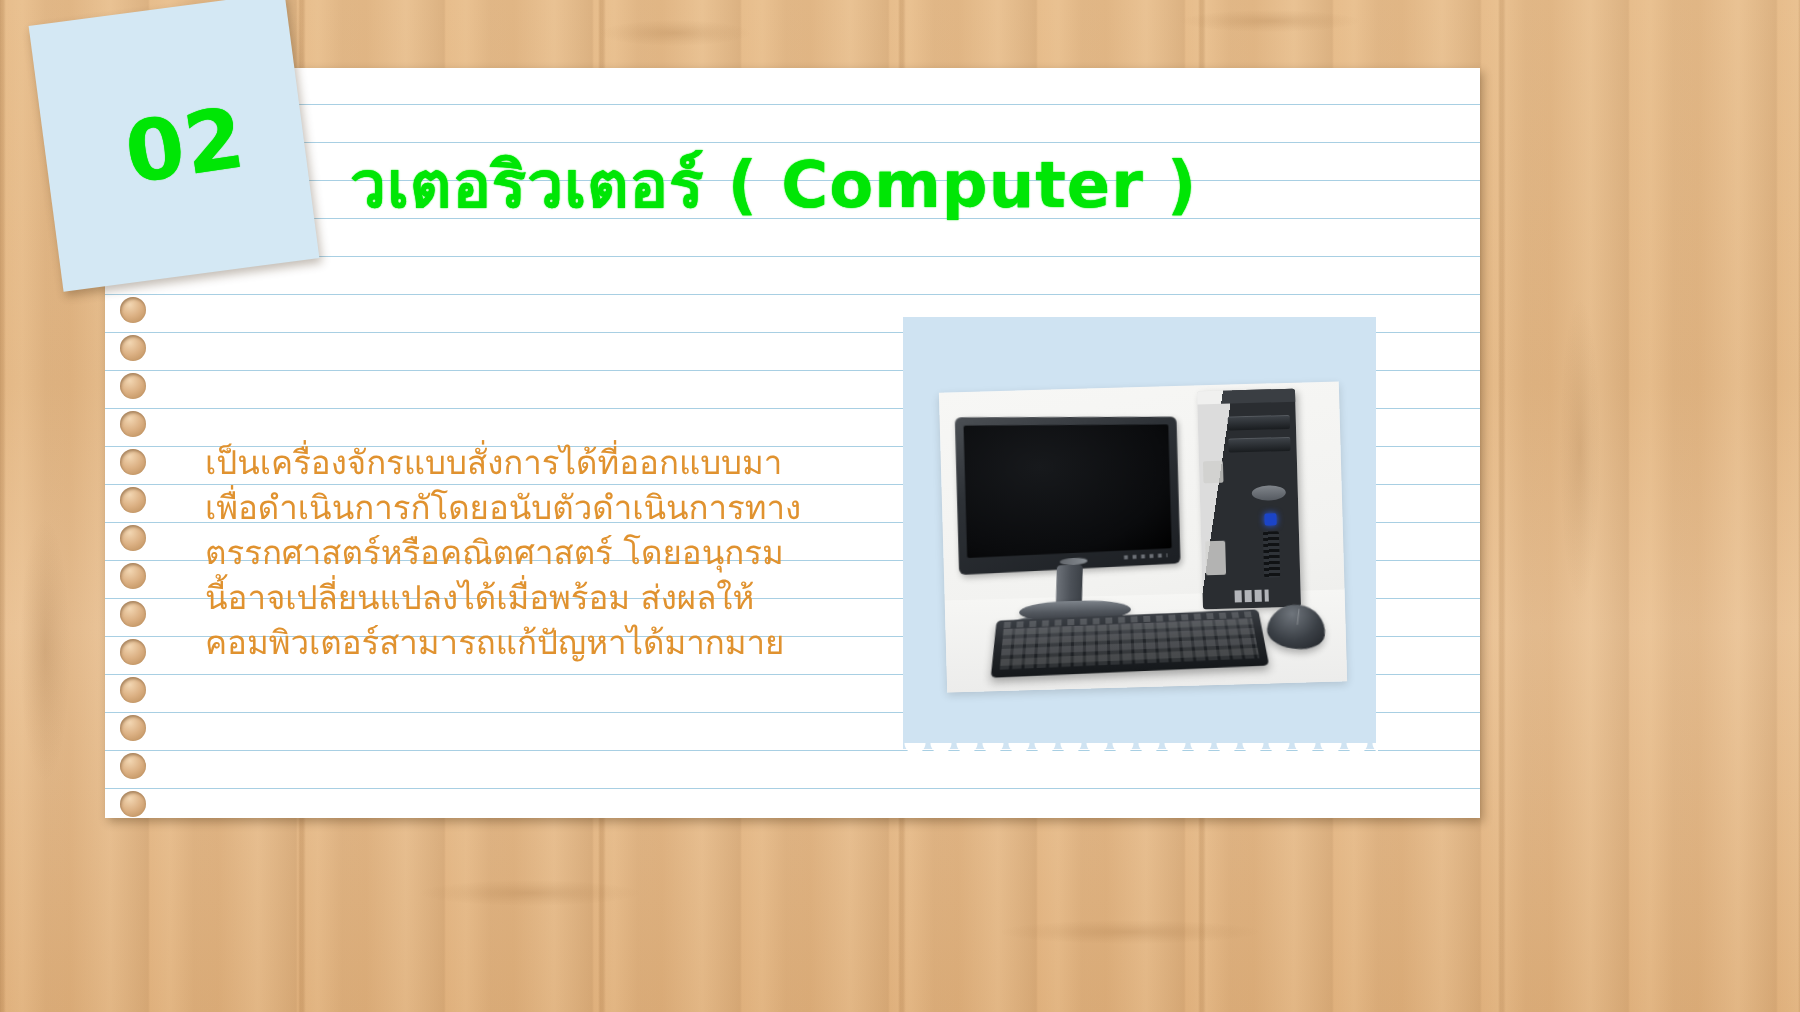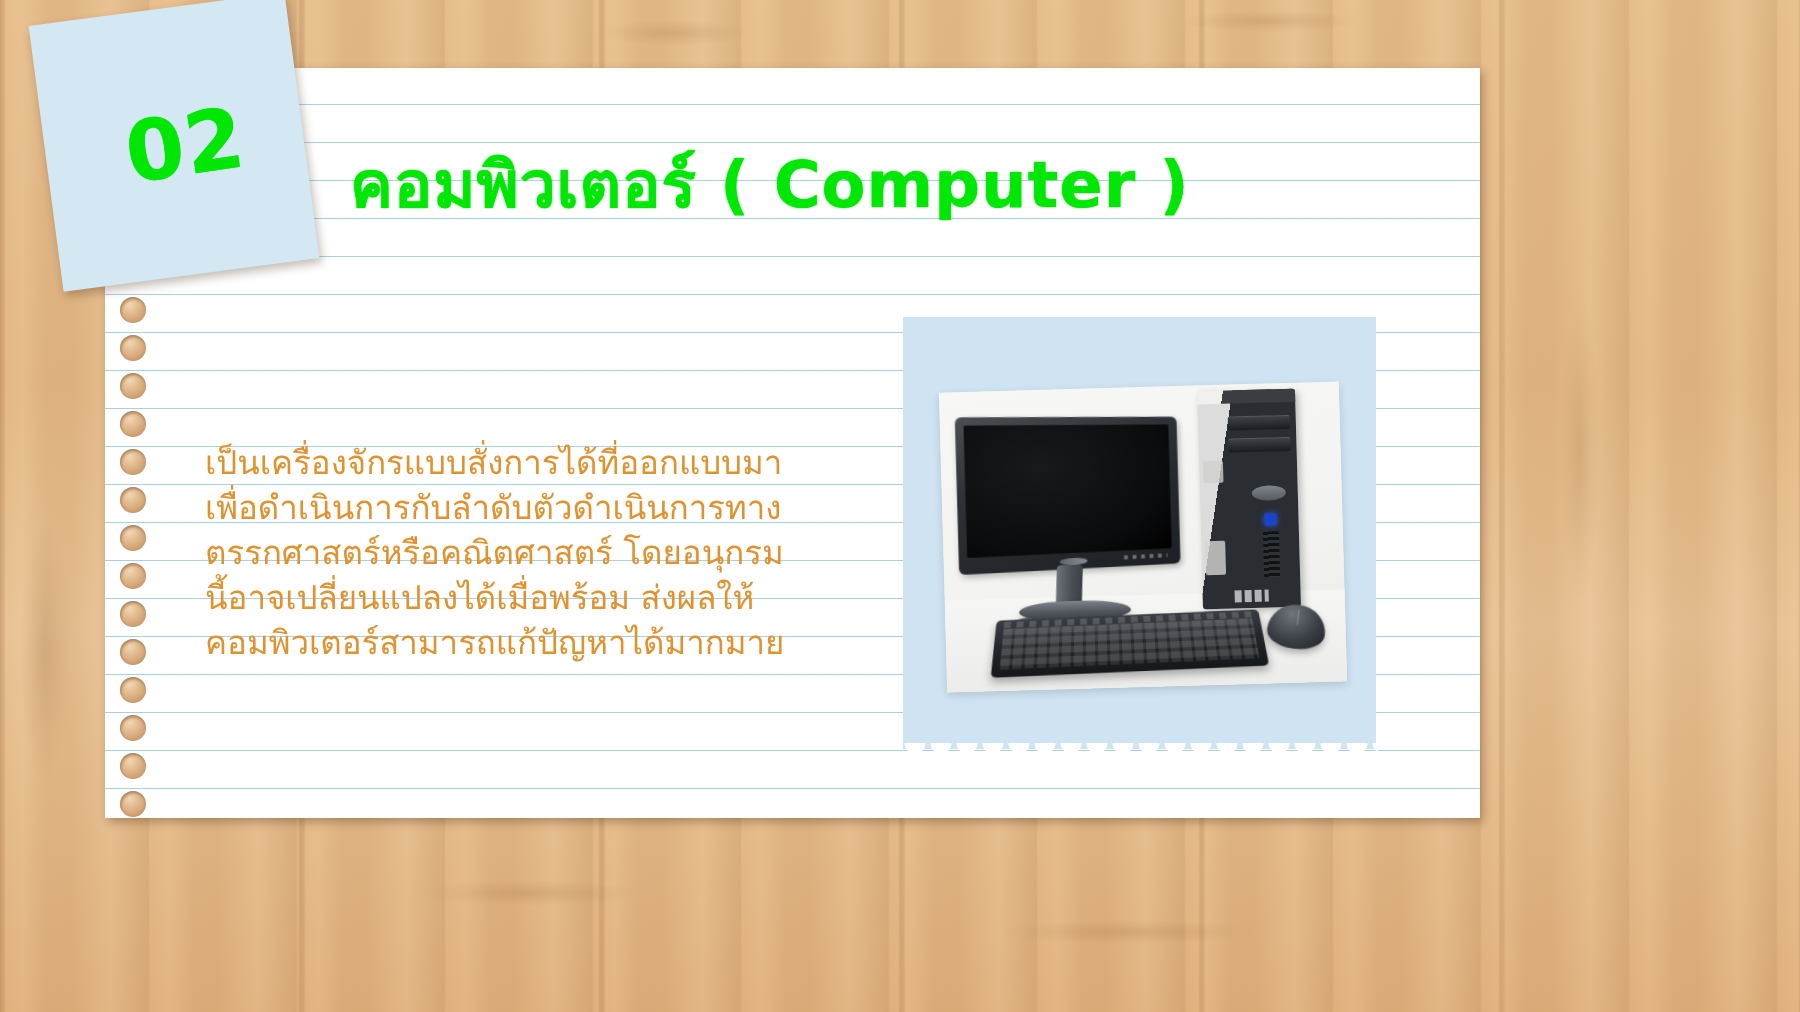--- a/index.html
+++ b/index.html
@@ -242,24 +242,24 @@
     <div class="hole" style="left: 120px; top: 677px;"></div>
     <div class="hole" style="left: 120px; top: 715px;"></div>
     <div class="hole" style="left: 120px; top: 753px;"></div>
     <div class="hole" style="left: 120px; top: 791px;"></div>
   </div>
 
 <div id="sticky">
   <div id="sticky-num">02</div>
 </div>
 
-<div id="title">คอมพิวเตอร์ ( Computer )</div>
+<div id="title">วเตอริวเตอร์ ( Computer )</div>
 
 <div id="body-text">เป็นเครื่องจักรแบบสั่งการได้ที่ออกแบบมา
-เพื่อดำเนินการกับลำดับตัวดำเนินการทาง
+เพื่อดำเนินการกัโดยอนับตัวดำเนินการทาง
 ตรรกศาสตร์หรือคณิตศาสตร์ โดยอนุกรม
 นี้อาจเปลี่ยนแปลงได้เมื่อพร้อม ส่งผลให้
 คอมพิวเตอร์สามารถแก้ปัญหาได้มากมาย</div>
 
 <div id="pic-panel">
   <div class="torn"></div>
   <div id="photo">
     <div class="desk"></div>
 
     <div class="mon-body">

